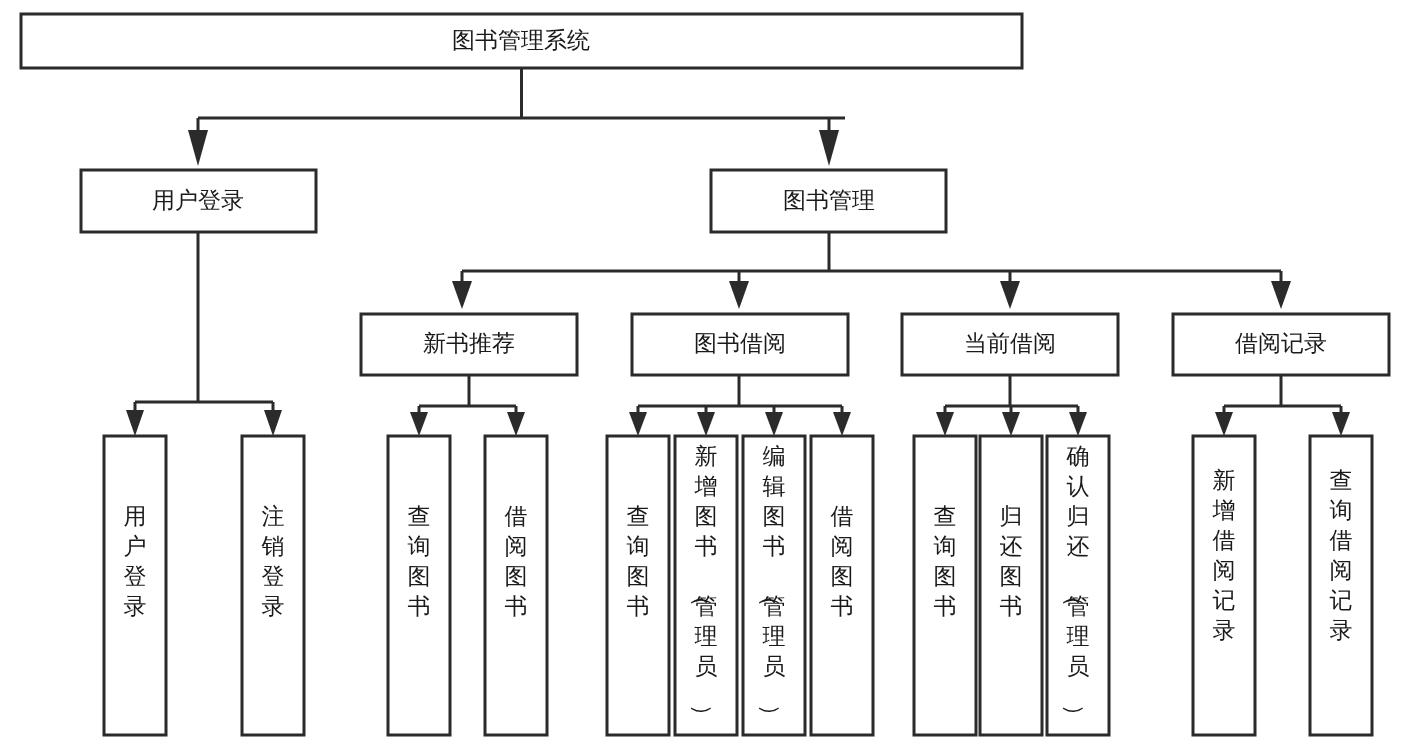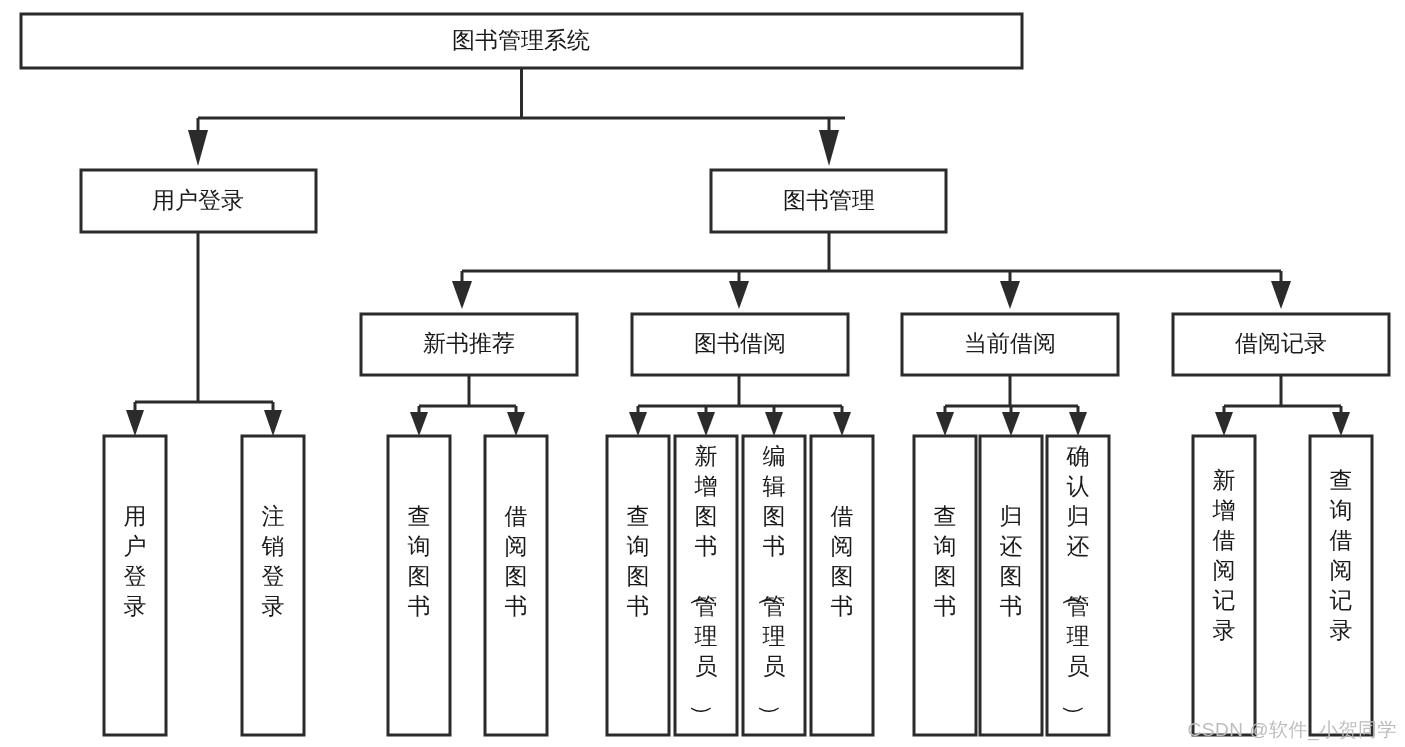--- a/index.html
+++ b/index.html
@@ -229,14 +229,13 @@
       <rect class="node-rect" x="1193" y="436" width="62" height="299"></rect>
       <text class="node-label-v" x="1224" y="488"><tspan x="1224" dy="0">新</tspan><tspan x="1224" dy="30">增</tspan><tspan x="1224" dy="30">借</tspan><tspan x="1224" dy="30">阅</tspan><tspan x="1224" dy="30">记</tspan><tspan x="1224" dy="30">录</tspan></text>
     </g>
     <g>
       <rect class="node-rect" x="1310" y="436" width="62" height="299"></rect>
       <text class="node-label-v" x="1341" y="488"><tspan x="1341" dy="0">查</tspan><tspan x="1341" dy="30">询</tspan><tspan x="1341" dy="30">借</tspan><tspan x="1341" dy="30">阅</tspan><tspan x="1341" dy="30">记</tspan><tspan x="1341" dy="30">录</tspan></text>
     </g>
 
   </svg>
 
-  <div class="watermark">CSDN @软件_小贺同学</div>
 </div>
 
 </body></html>

